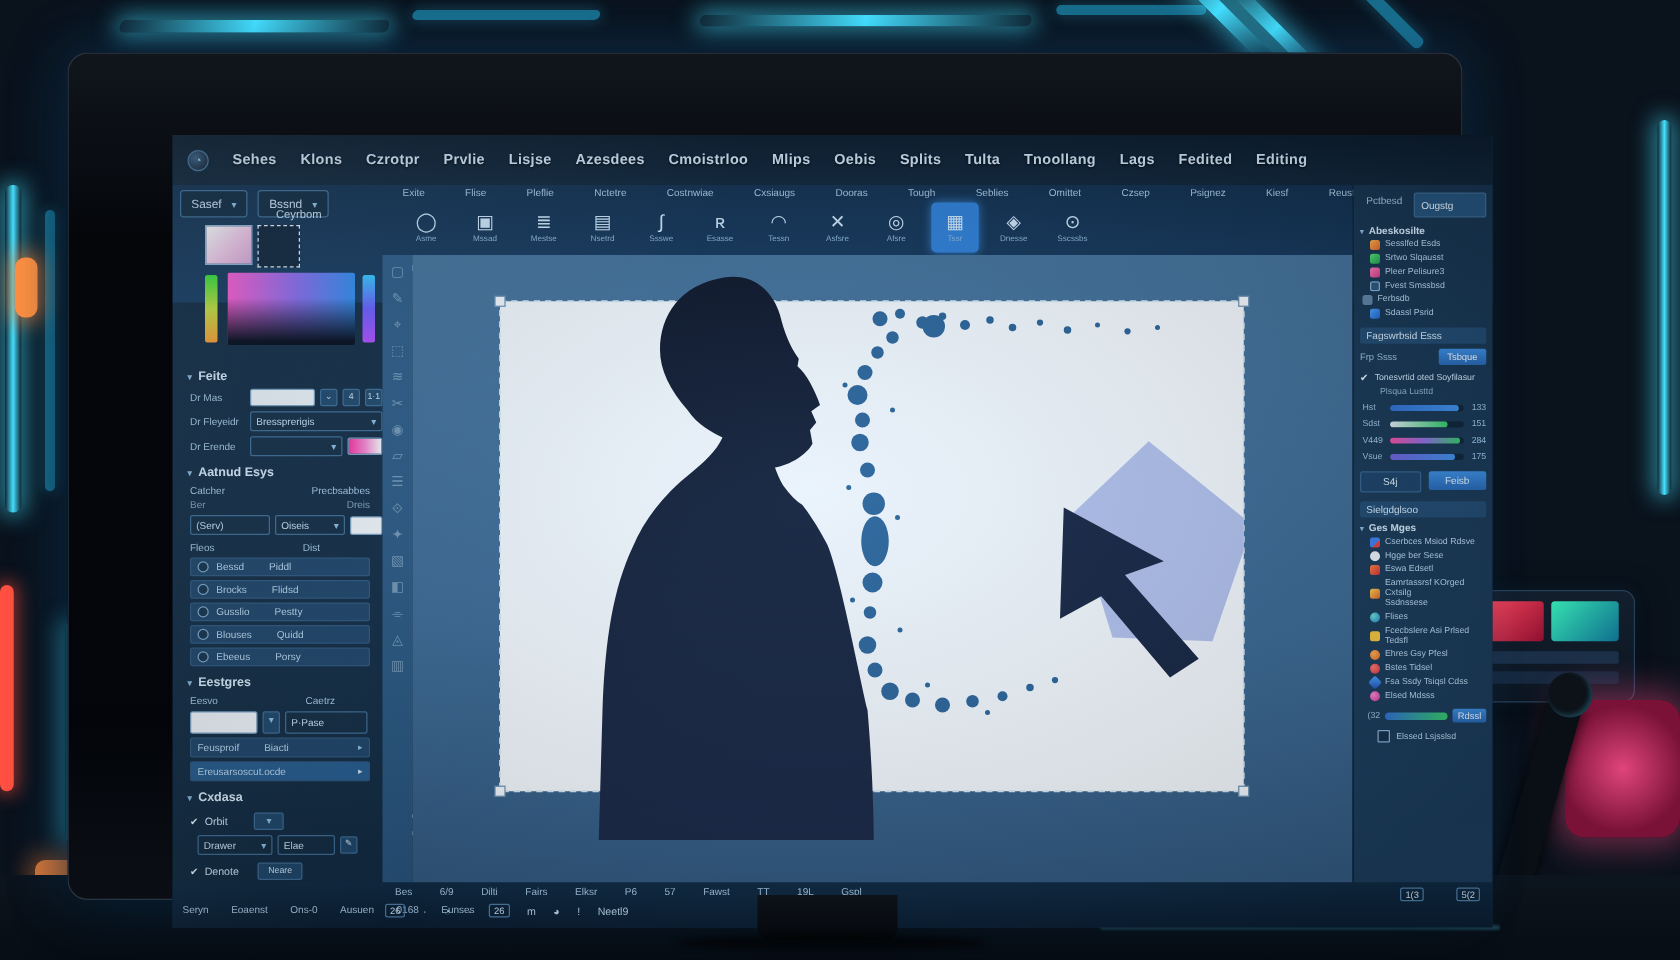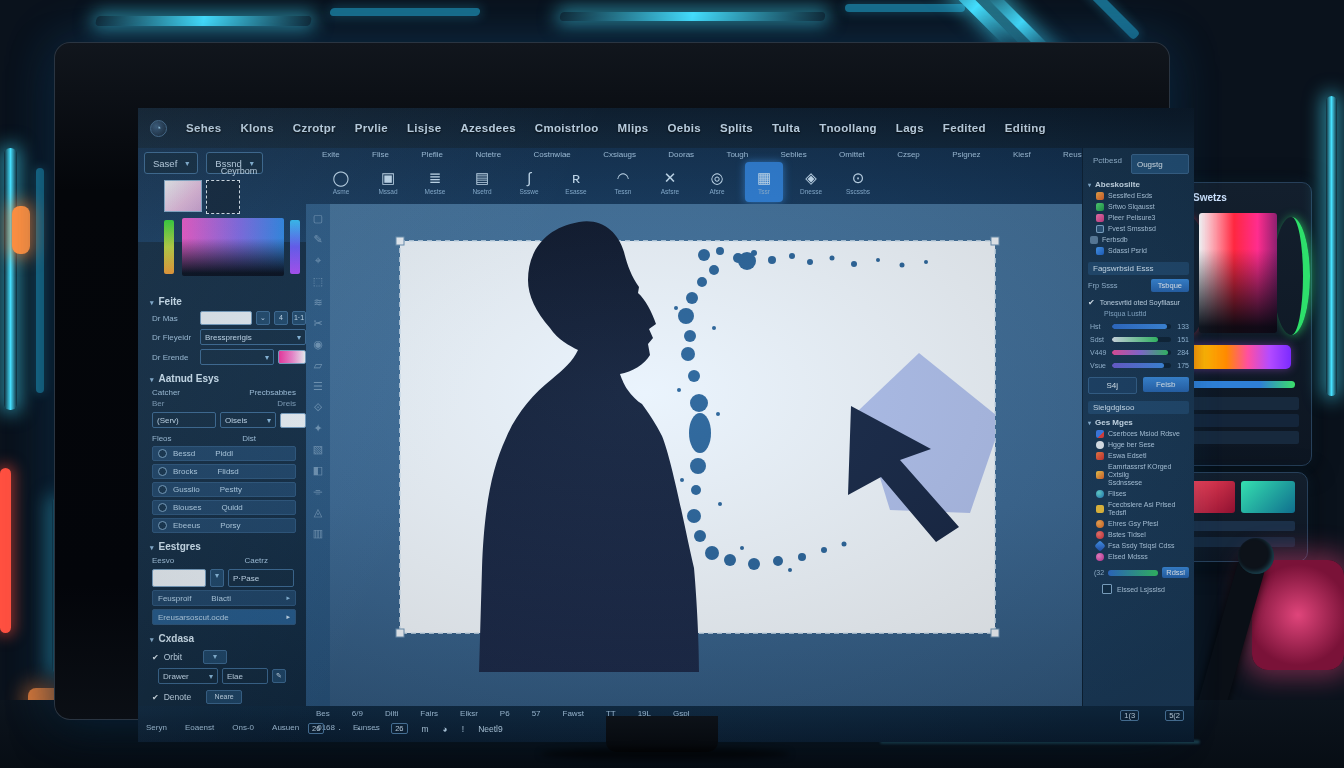--- a/index.html
+++ b/index.html
@@ -136,37 +136,20 @@
   <div class="abs glow-cyan" style="left:965px;top:18px;width:110px;height:11px;transform:rotate(45deg);"></div>
   <div class="abs glow-dim" style="left:1060px;top:0px;width:90px;height:10px;transform:rotate(45deg);"></div>
 
   <div class="abs glow-cyan tube-v" style="left:4px;top:148px;width:13px;height:262px;"></div>
   <div class="abs glow-dim tube-v" style="left:36px;top:168px;width:8px;height:225px;"></div>
   <div class="abs" style="left:12px;top:206px;width:18px;height:48px;border-radius:8px;background:#ff9040;box-shadow:0 0 16px 5px rgba(255,130,50,.6);"></div>
   <div class="abs tube-v" style="left:0px;top:468px;width:11px;height:165px;background:#ff5040;box-shadow:0 0 14px 4px rgba(255,80,60,.5);"></div>
   <div class="abs glow-cyan tube-v" style="left:52px;top:498px;width:10px;height:175px;"></div>
   <div class="abs" style="left:28px;top:688px;width:52px;height:26px;border-radius:8px;background:#ff8a3c;box-shadow:0 0 18px 6px rgba(255,130,50,.5);opacity:.85;"></div>
 
-  <div class="abs device" style="left:1162px;top:182px;width:148px;height:282px;">
-    <div class="abs" style="left:10px;top:8px;width:14px;height:14px;border-radius:50%;background:radial-gradient(circle at 35% 35%,#5fc0ff,#143a6e);box-shadow:0 0 6px rgba(80,180,255,.8);"></div>
-    <div class="abs" style="left:30px;top:9px;font-size:10px;font-weight:bold;color:#cfe4ff;">Swetzs</div>
-    <div class="abs" style="left:8px;top:34px;width:30px;height:118px;border-left:7px solid #ff2d3e;border-radius:50%;filter:blur(.5px);box-shadow:-2px 0 10px rgba(255,45,62,.6);"></div>
-    <div class="abs" style="left:110px;top:34px;width:30px;height:118px;border-right:7px solid #2ee06a;border-radius:50%;filter:blur(.5px);box-shadow:2px 0 10px rgba(46,224,106,.6);"></div>
-    <div class="abs" style="left:36px;top:30px;width:78px;height:120px;border-radius:3px;
-      background:linear-gradient(to bottom,rgba(4,8,16,0) 30%,rgba(4,8,16,.95) 95%),linear-gradient(to right,#ffffff,#ff2740 45%,#ff2d8e 75%,#8e2070);"></div>
-    <div class="abs" style="left:20px;top:162px;width:108px;height:24px;border-radius:5px;
-      background:linear-gradient(90deg,#ff7a00,#ffb300,#ff8a00,#ff4fa0,#b44bff,#7b2bff);box-shadow:0 0 10px rgba(200,90,255,.4);"></div>
-    <div class="abs" style="left:16px;top:198px;width:116px;height:7px;border-radius:4px;background:linear-gradient(90deg,#2f7fd6 70%,#3ce06a);"></div>
-    <div class="abs" style="left:12px;top:214px;width:124px;height:13px;background:#17293d;border-radius:2px;"></div>
-    <div class="abs" style="left:12px;top:231px;width:124px;height:13px;background:#14253a;border-radius:2px;"></div>
-    <div class="abs" style="left:12px;top:248px;width:124px;height:13px;background:#17293d;border-radius:2px;"></div>
-    <div class="abs" style="left:16px;top:216px;width:8px;height:8px;border-radius:2px;background:#e0455c;"></div>
-    <div class="abs" style="left:16px;top:233px;width:8px;height:8px;border-radius:50%;background:#3f8fe8;"></div>
-    <div class="abs" style="left:16px;top:266px;width:11px;height:11px;border-radius:50%;background:#eef4fa;"></div>
-  </div>
   <div class="abs device" style="left:1172px;top:472px;width:134px;height:88px;">
     <div class="abs" style="left:8px;top:8px;width:54px;height:32px;border-radius:3px;background:linear-gradient(135deg,#ff4a5e,#8e1030);"></div>
     <div class="abs" style="left:68px;top:8px;width:54px;height:32px;border-radius:3px;background:linear-gradient(135deg,#35e0b0,#0f6e8e);"></div>
     <div class="abs" style="left:8px;top:48px;width:114px;height:10px;background:#1b3048;border-radius:2px;"></div>
     <div class="abs" style="left:8px;top:64px;width:114px;height:10px;background:#16293e;border-radius:2px;"></div>
   </div>
   <div class="abs glow-cyan tube-v" style="left:1326px;top:96px;width:11px;height:300px;"></div>
   <div class="abs" style="left:1252px;top:560px;width:92px;height:110px;border-radius:16px;background:radial-gradient(circle,#e0457b,#7a1238 70%);box-shadow:0 0 26px 8px rgba(224,69,123,.45);"></div>
   <div class="abs" style="left:1216px;top:556px;width:28px;height:170px;background:#0a0f16;border-radius:10px;transform:rotate(16deg);box-shadow:0 0 10px rgba(0,0,0,.8);"></div>
   <div class="abs" style="left:1238px;top:538px;width:36px;height:36px;border-radius:50%;background:#0d1219;box-shadow:inset -2px -2px 4px rgba(70,225,255,.25);"></div>

